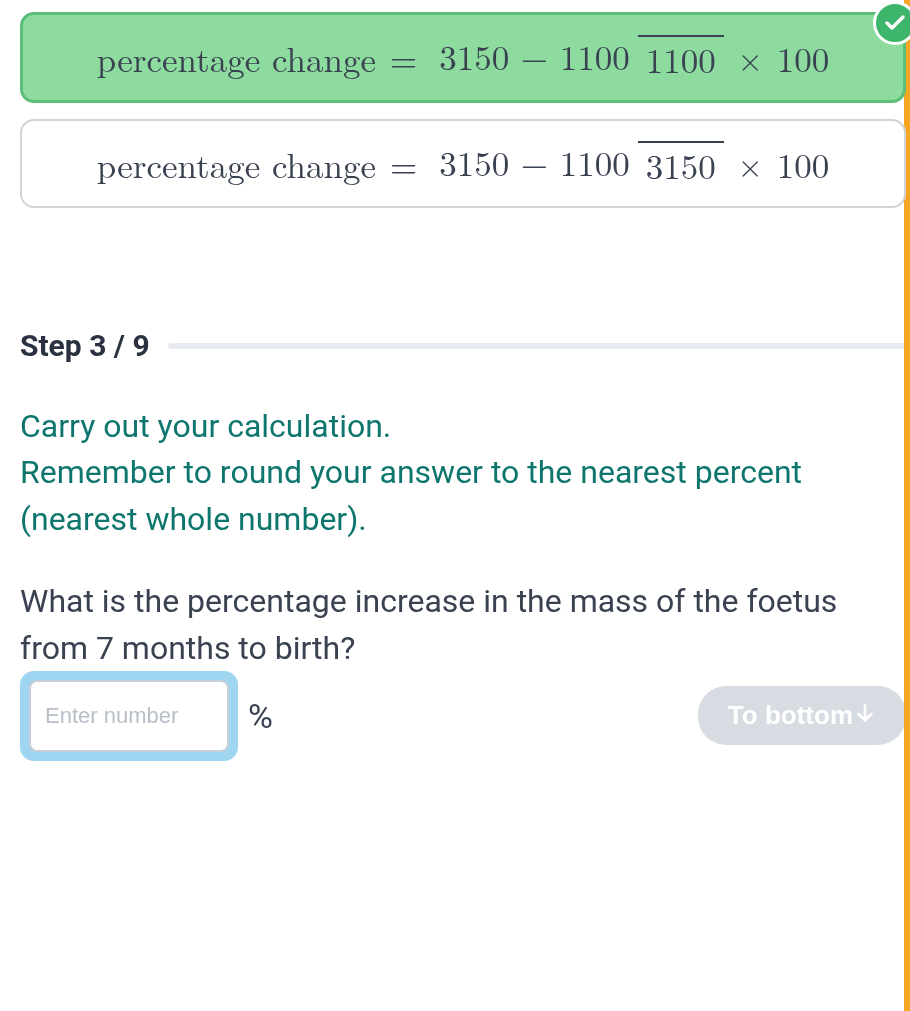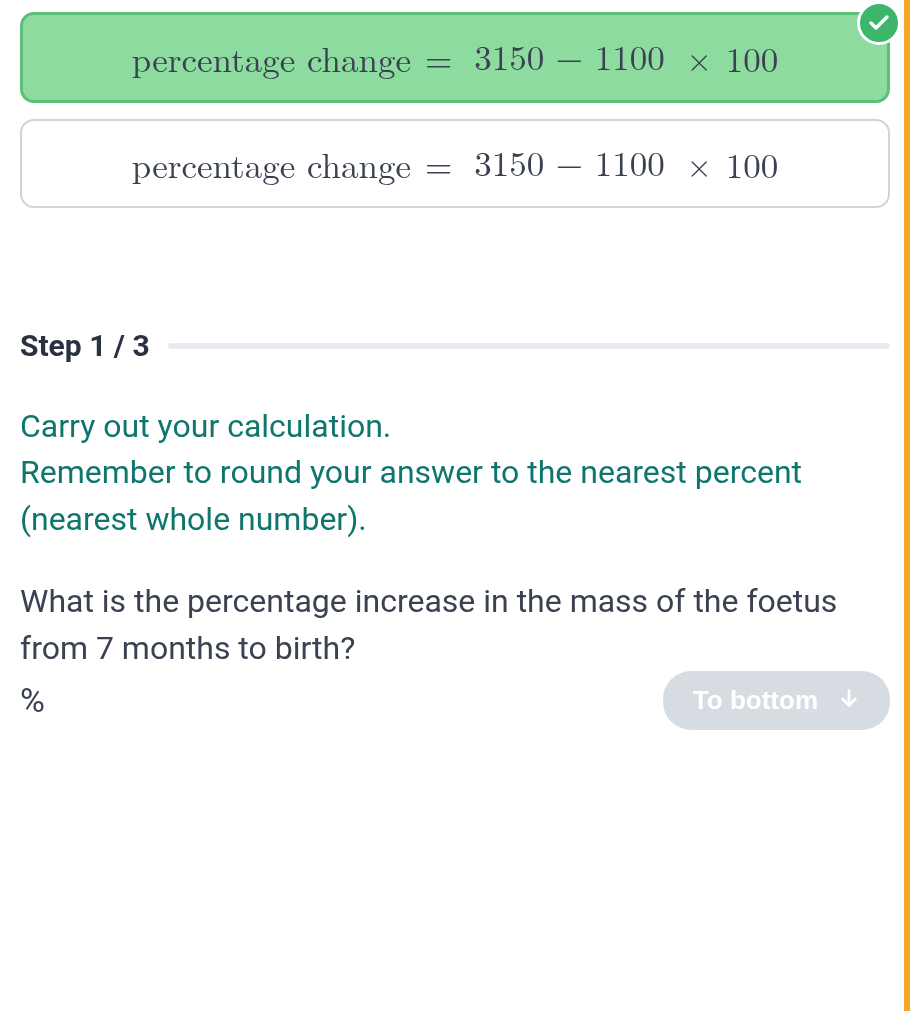--- a/index.html
+++ b/index.html
@@ -5,21 +5,21 @@
     * { box-sizing: border-box; margin: 0; padding: 0; }
     body {
       font-family: -apple-system, BlinkMacSystemFont, "Segoe UI", Roboto, sans-serif;
       background: #ffffff;
       width: 910px;
       height: 1011px;
       position: relative;
       overflow: hidden;
     }
     .content {
-      padding: 12px 20px 20px 20px;
+      padding: 12px 4px 20px 20px;
     }
     .right-bar {
       position: absolute;
       right: 0;
       top: 0;
       width: 6px;
       height: 100%;
       background: #f5a623;
     }
     .option-card {
@@ -147,21 +147,21 @@
     .to-bottom {
       background: #d7dce2;
       color: #ffffff;
       font-size: 26px;
       font-weight: 600;
       border: none;
       border-radius: 28px;
       padding: 14px 30px;
       display: flex;
       align-items: center;
-      gap: 20px;
+      gap: 1px;
       cursor: pointer;
     }
     .to-bottom svg { width: 22px; height: 22px; }
   </style>
 </head>
 <body>
 
 <div class="right-bar"></div>
 
 <div class="content">
@@ -170,49 +170,54 @@
     <div class="checkmark-badge">
       <svg viewBox="0 0 24 24" fill="none" stroke="#ffffff" stroke-width="3.5" stroke-linecap="round" stroke-linejoin="round">
           <polyline points="4 12 9 17 20 6"></polyline>
         </svg>
     </div>
     <div class="formula">
       <span class="label">percentage change</span>
       <span>=</span>
       <span class="fraction">
         <span class="num">3150 − 1100</span>
+        <span class="den">1100</span>
       </span>
       <span class="times">×</span>
       <span>100</span>
     </div>
   </div>
 
   <div class="option-card neutral">
     <div class="formula">
       <span class="label">percentage change</span>
       <span>=</span>
       <span class="fraction">
         <span class="num">3150 − 1100</span>
+        <span class="den">3150</span>
       </span>
       <span class="times">×</span>
       <span>100</span>
     </div>
   </div>
 
   <div class="step-row">
-    <div class="step-label">Step 1 / 3</div>
+    <div class="step-label">Step 3 / 9</div>
     <div class="step-line"></div>
   </div>
 
   <div class="instructions">Carry out your calculation.<br>Remember to round your answer to the nearest percent (nearest whole number).</div>
 
   <div class="question">What is the percentage increase in the mass of the foetus from 7 months to birth?</div>
 
   <div class="bottom-row">
     <div class="input-wrap">
+      <div class="input-box">
+        <input type="text" placeholder="Enter number" style="">
+      </div>
       <span class="unit">%</span>
     </div>
     <button class="to-bottom">
       <span>To bottom</span>
       <span>
         <svg viewBox="0 0 24 24" fill="none" stroke="#ffffff" stroke-width="3" stroke-linecap="round" stroke-linejoin="round">
             <line x1="12" y1="4" x2="12" y2="20"></line>
             <polyline points="5 13 12 20 19 13"></polyline>
           </svg>
       </span>

